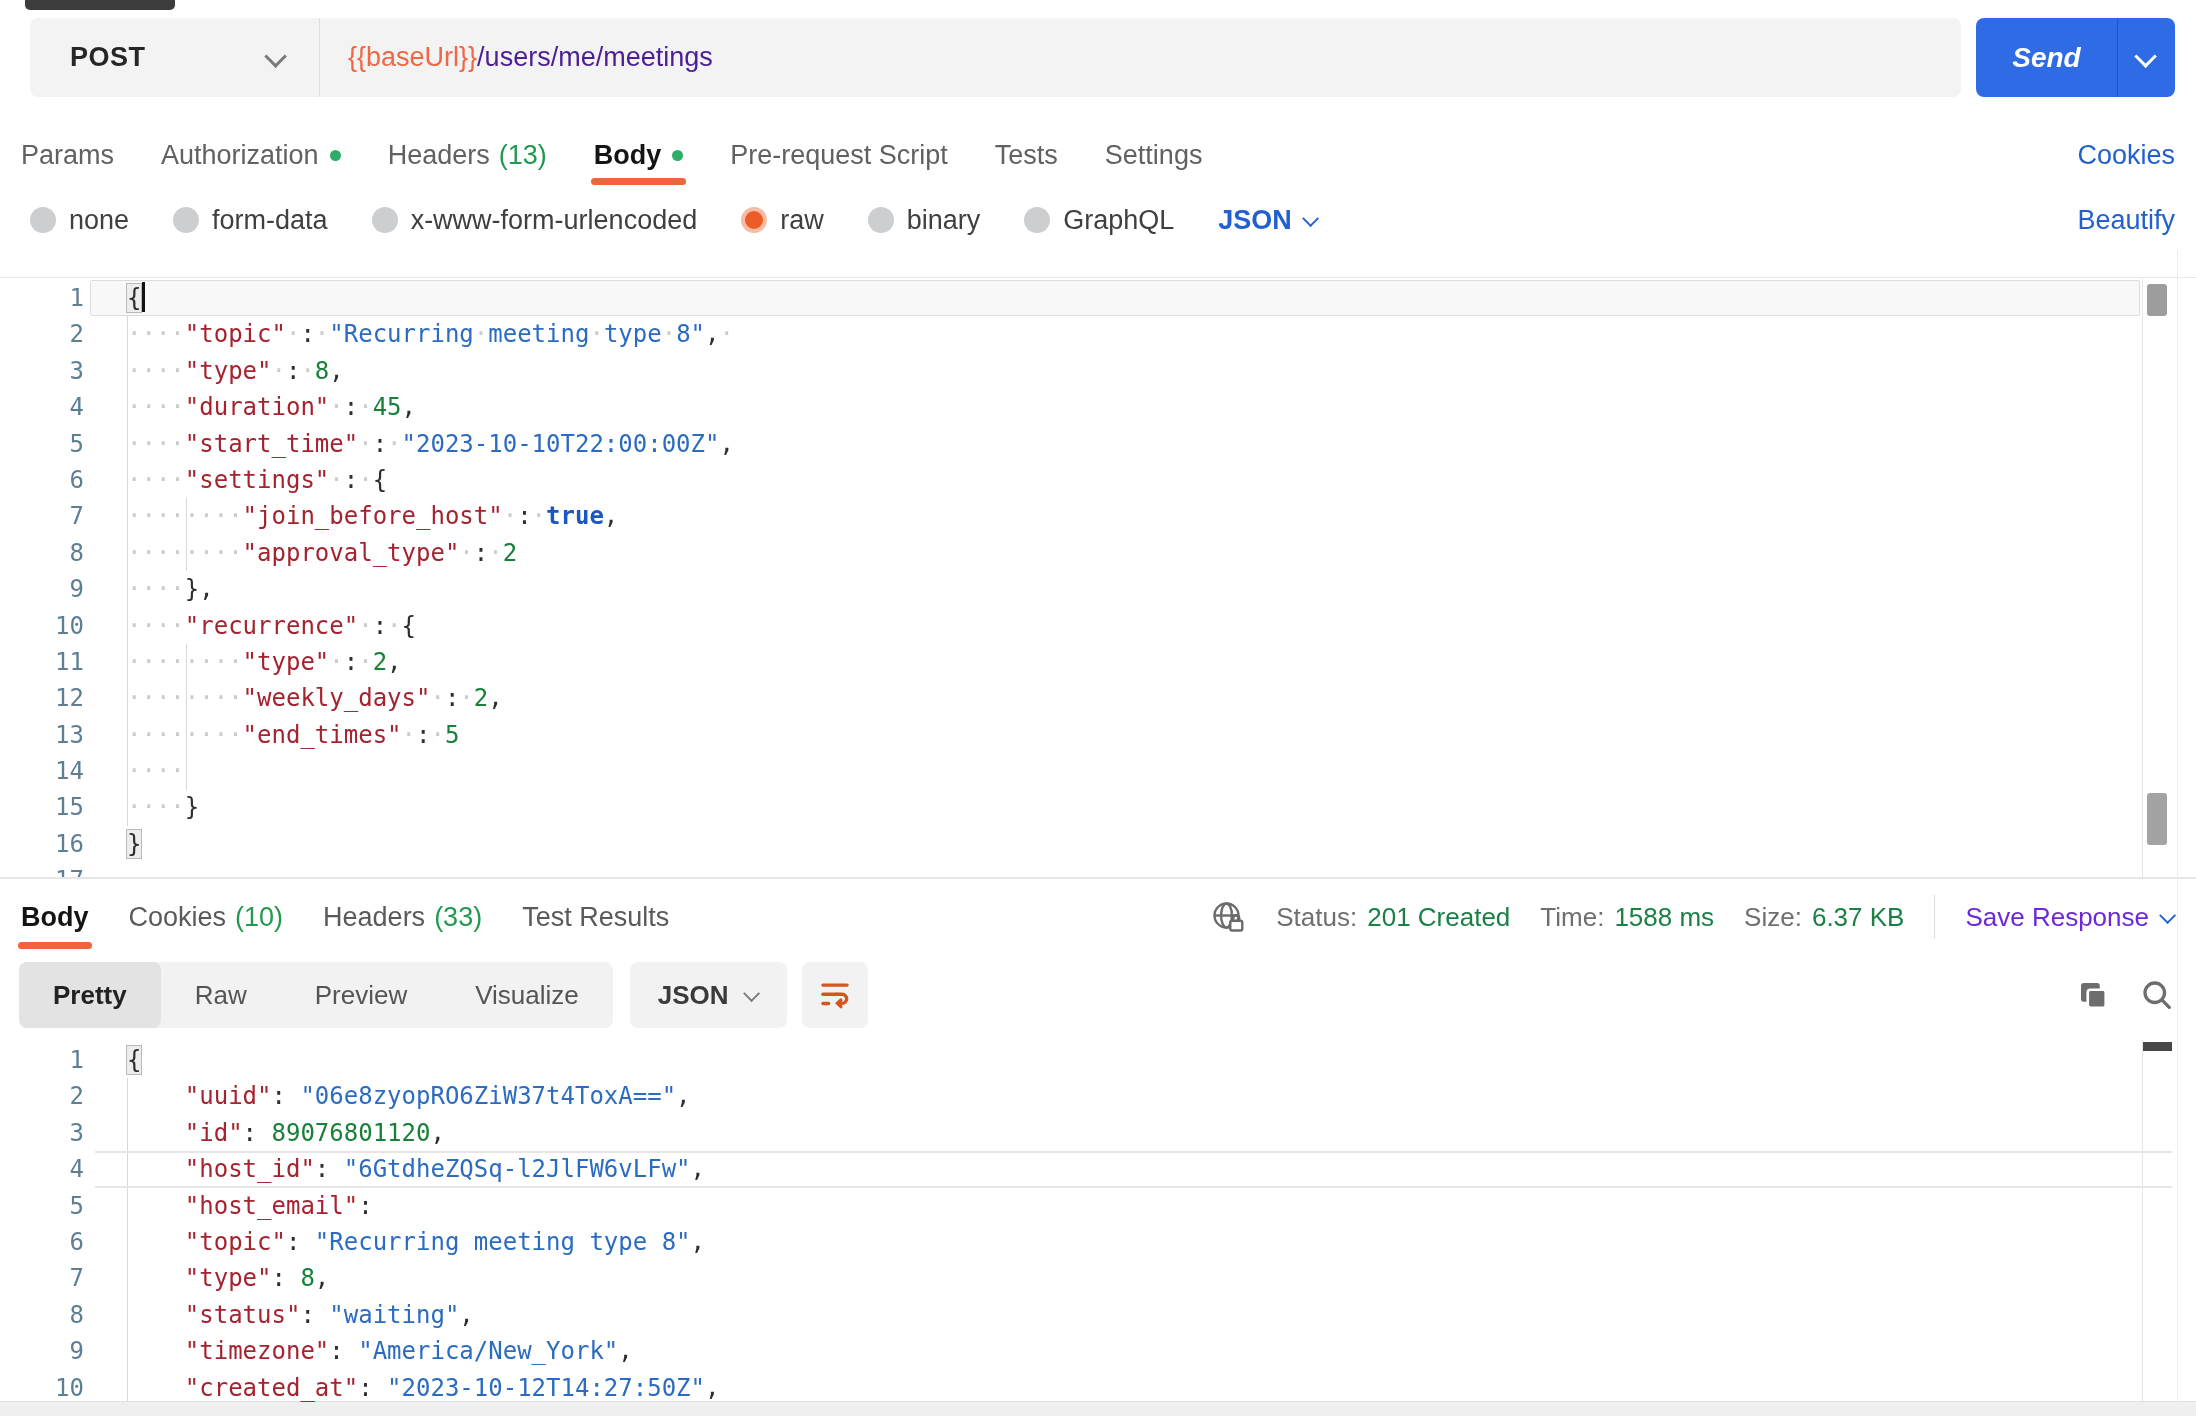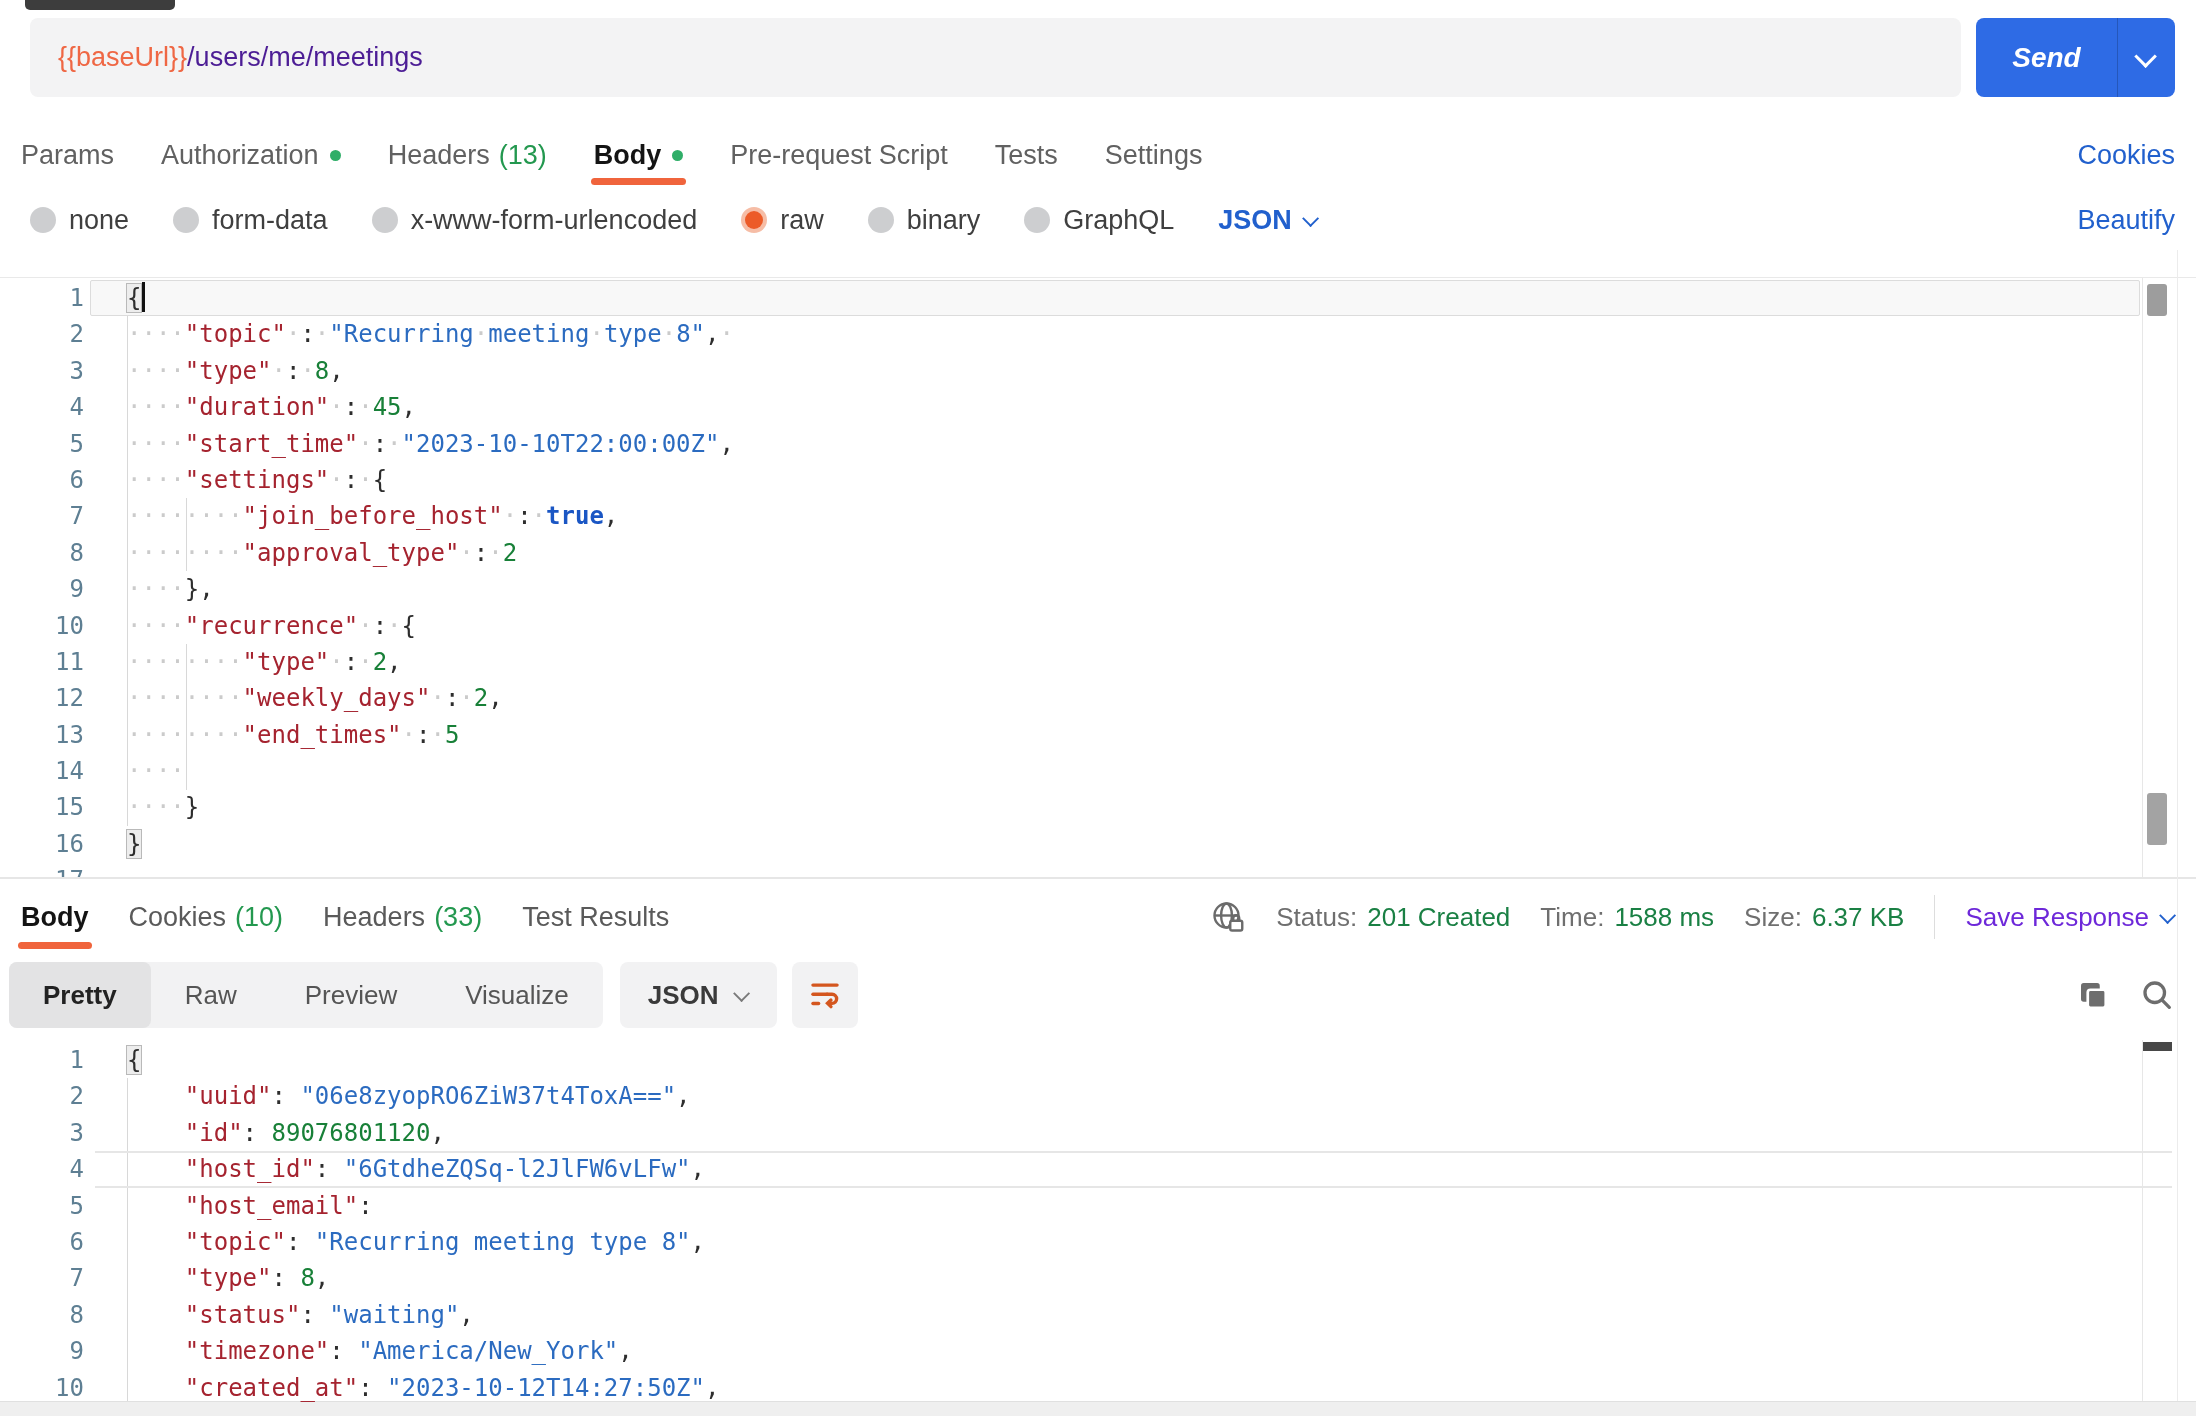--- a/index.html
+++ b/index.html
@@ -95,21 +95,21 @@
              align-items:center;gap:40px;font-size:27px;color:#5a5a5a;}
   .resp-meta .tab.active::after{bottom:6px;}
   .meta-right{margin-left:auto;display:flex;align-items:center;gap:30px;font-size:26px;}
   .meta-pair{display:flex;align-items:center;gap:10px;white-space:nowrap;}
   .meta-label{color:#6f6f6f;}
   .meta-value{color:#1a8044;font-weight:500;}
   .v-div{width:1px;height:44px;background:#ddd;}
   .save-resp{display:flex;align-items:center;gap:14px;color:#6d28d9;font-weight:500;cursor:pointer;}
 
   
-  .resp-toolbar{position:absolute;left:9px;top:962px;right:21px;height:66px;display:flex;align-items:center;}
+  .resp-toolbar{position:absolute;left:19px;top:962px;right:21px;height:66px;display:flex;align-items:center;}
   .segmented{display:flex;background:#f2f2f3;border-radius:8px;height:100%;align-items:stretch;}
   .segment{display:flex;align-items:center;padding:0 34px;font-size:26px;color:#555;cursor:pointer;
            border-radius:8px;white-space:nowrap;}
   .segment.selected{background:#e3e3e4;color:#222;font-weight:600;}
   .pill{display:flex;align-items:center;background:#f2f2f3;border-radius:8px;height:100%;cursor:pointer;}
   .lang-pill{margin-left:17px;padding:0 28px;gap:18px;font-size:26px;font-weight:600;color:#3a3a3a;}
   .wrap-pill{margin-left:15px;width:66px;justify-content:center;}
   .tool-icons{margin-left:auto;display:flex;align-items:center;gap:28px;}
   .icon-btn{cursor:pointer;display:flex;align-items:center;}
 
@@ -119,20 +119,24 @@
 </style>
 </head>
 <body>
 
 <div class="page">
 
   <div class="tab-remnant"></div>
 
   <div class="request-bar">
     <div class="url-group">
+      <div class="method-box">
+        <span class="method-label">POST</span>
+        <span class="chev gray"></span>
+      </div>
       <div class="url-box">
         <span class="url-var">{{baseUrl}}</span>
           <span class="url-path">/users/me/meetings</span>
       </div>
     </div>
     <div class="send-btn">
       <div class="send-main">Send</div>
       <div class="send-split"></div>
       <div class="send-caret">
         <span class="chev white"></span>

